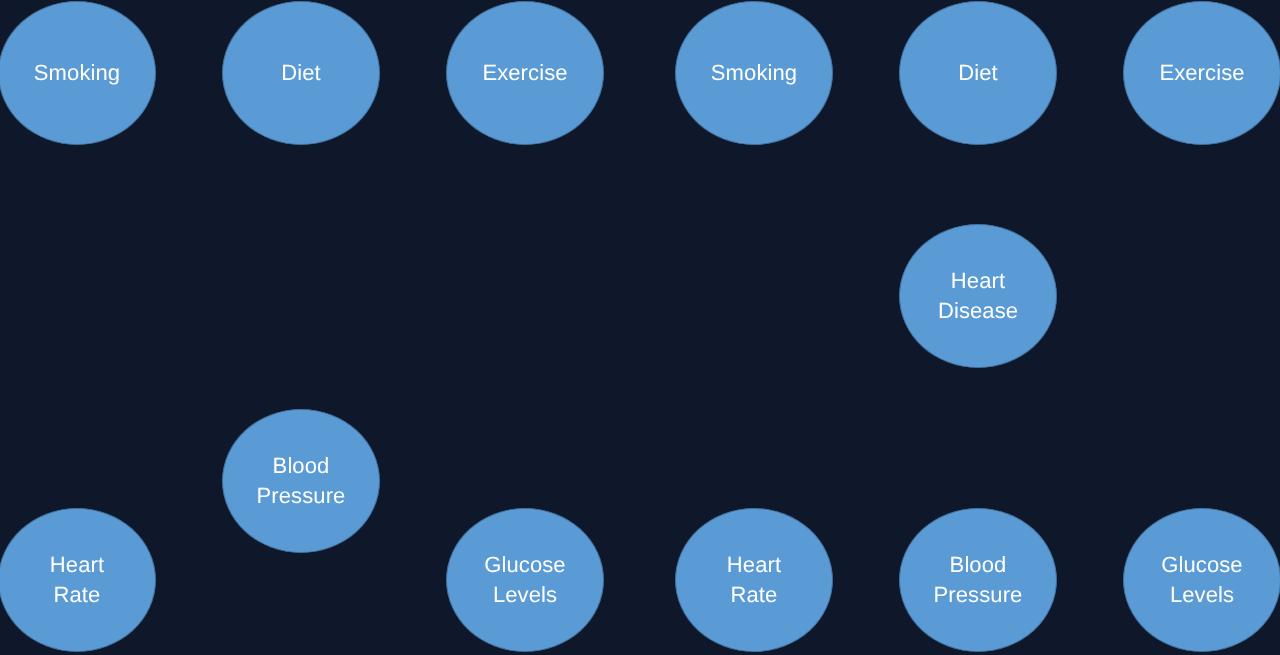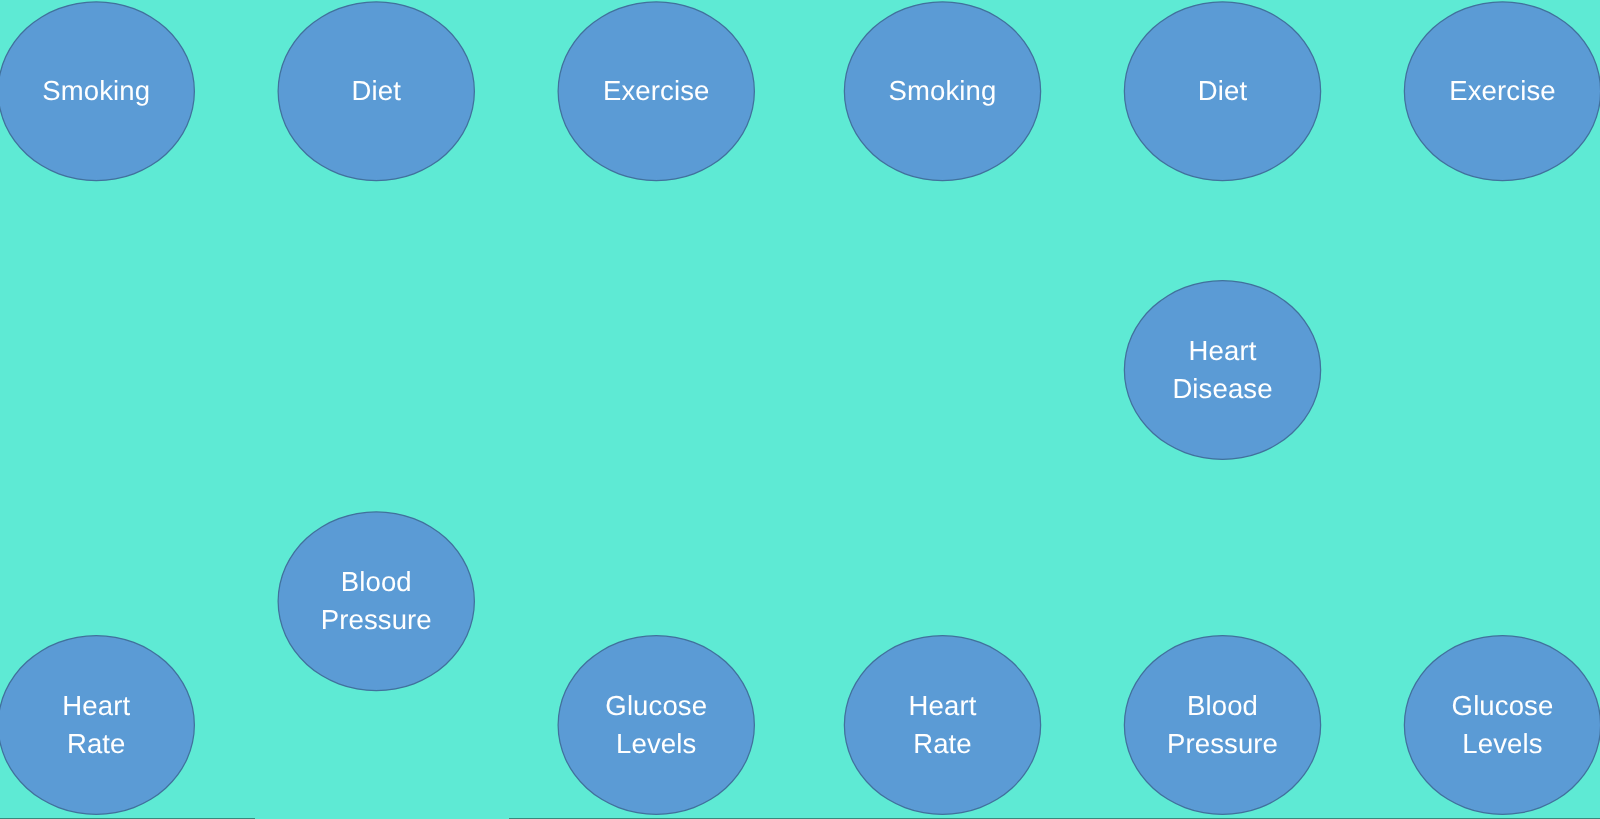--- a/index.html
+++ b/index.html
@@ -41,21 +41,21 @@
     font-weight: 400;
     letter-spacing: 0.1px;
     white-space: pre-line;
     padding: 0 6px;
     text-rendering: geometricPrecision;
   }
 </style>
 </head>
 <body>
 
-<div id="canvas" style="background: #5eead4;">
+<div id="canvas" style="background: #0f172a;">
     <div style="position: absolute; left: 0px; top: 0px; width: 100%; height: 100%;">
       <div class="node" style="left: 77px; top: 73px; background: rgb(91, 155, 213); border-color: rgb(65, 113, 156);">
         <span class="node-label" style="color: rgb(255, 255, 255);">Smoking</span>
       </div>
       <div class="node" style="left: 301px; top: 73px; background: rgb(91, 155, 213); border-color: rgb(65, 113, 156);">
         <span class="node-label" style="color: rgb(255, 255, 255);">Diet</span>
       </div>
       <div class="node" style="left: 525px; top: 73px; background: rgb(91, 155, 213); border-color: rgb(65, 113, 156);">
         <span class="node-label" style="color: rgb(255, 255, 255);">Exercise</span>
       </div>

